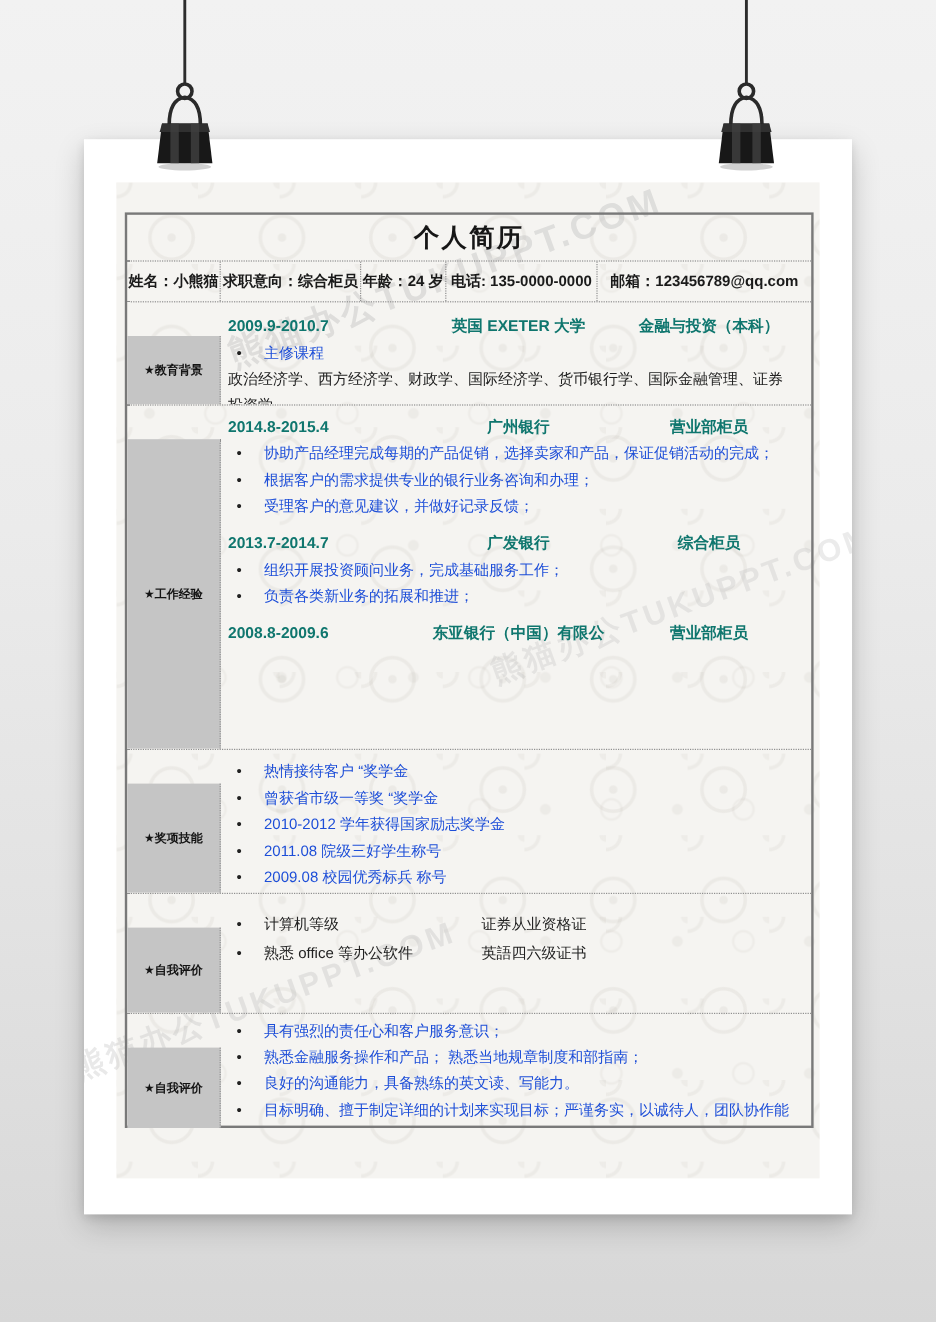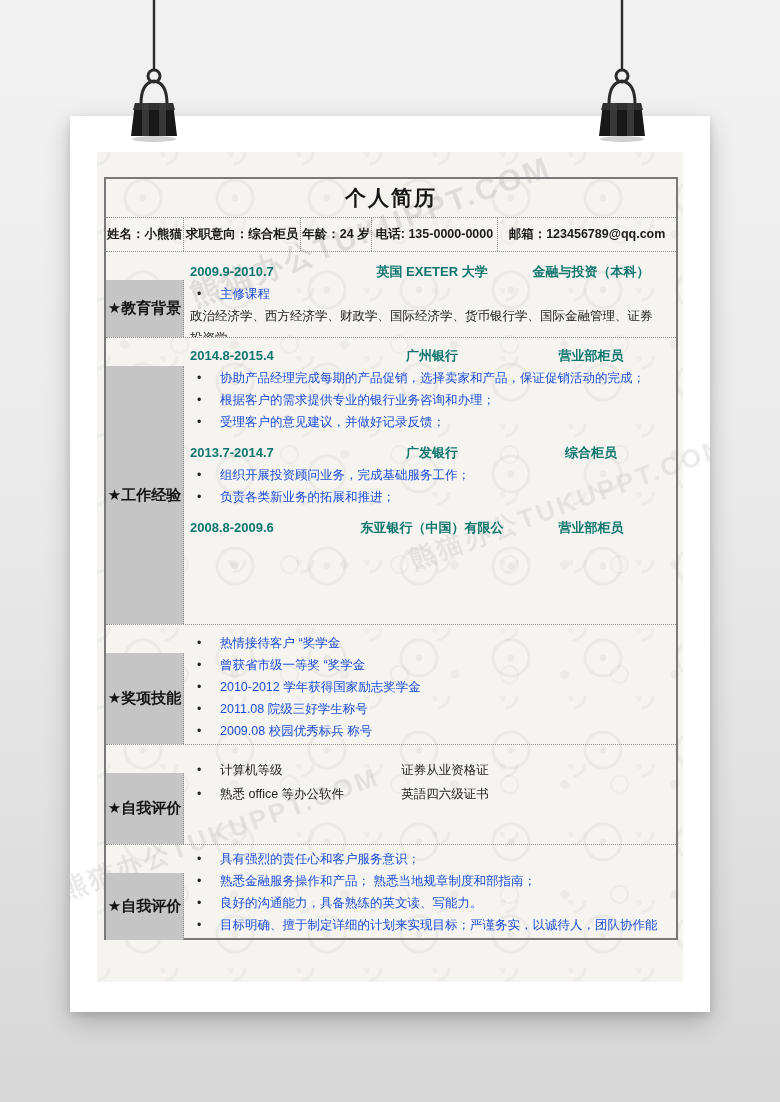--- a/index.html
+++ b/index.html
@@ -43,21 +43,21 @@
     font-size:12.5px; font-weight:700; color:#1a1a1a; border-right:1px dotted #8f8f8f;
     white-space:nowrap; overflow:hidden; }
   .info-cell:last-child { border-right:none; }
   .ic-name { width:78px; } .ic-intent { width:117px; } .ic-age { width:71px; }
   .ic-phone { width:126px; } .ic-email { flex:1; }
 
   .section { display:flex; border-bottom:1px dotted #8f8f8f; overflow:hidden; }
   .section:last-child { border-bottom:none; }
   .section-label { width:78px; flex:0 0 78px; background:#c5c5c5;
     border-right:1px dotted #8f8f8f; display:flex; align-items:center; justify-content:center;
-    font-size:15px; font-weight:700; color:#141414; white-space:nowrap;margin-top:28px; }
+    font-size:10px; font-weight:700; color:#141414; white-space:nowrap;margin-top:28px; }
   .section-body { flex:1; padding:6px 14px 4px 4px; color:#222; font-size:12.5px; overflow:hidden; }
 
   .sec-edu  { height:86px; }  .sec-work { height:287px; }
   .sec-award{ height:120px; } .sec-cert { height:100px; }
   .sec-self { height:95px; }
 
   .head-line { display:flex; align-items:center; font-weight:700; font-size:13px;
     color:#0f766e; line-height:23px; }
   .head-line .h-period  { width:33%; text-align:left; padding-left:2px; }
   .head-line .h-company { width:37%; text-align:center; }

